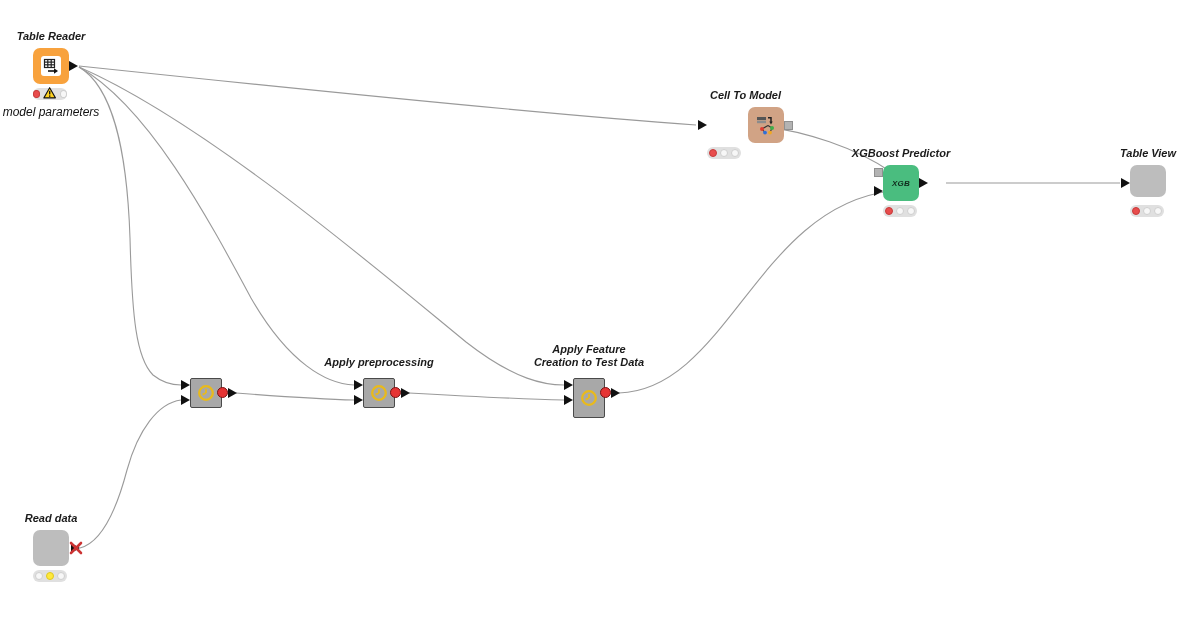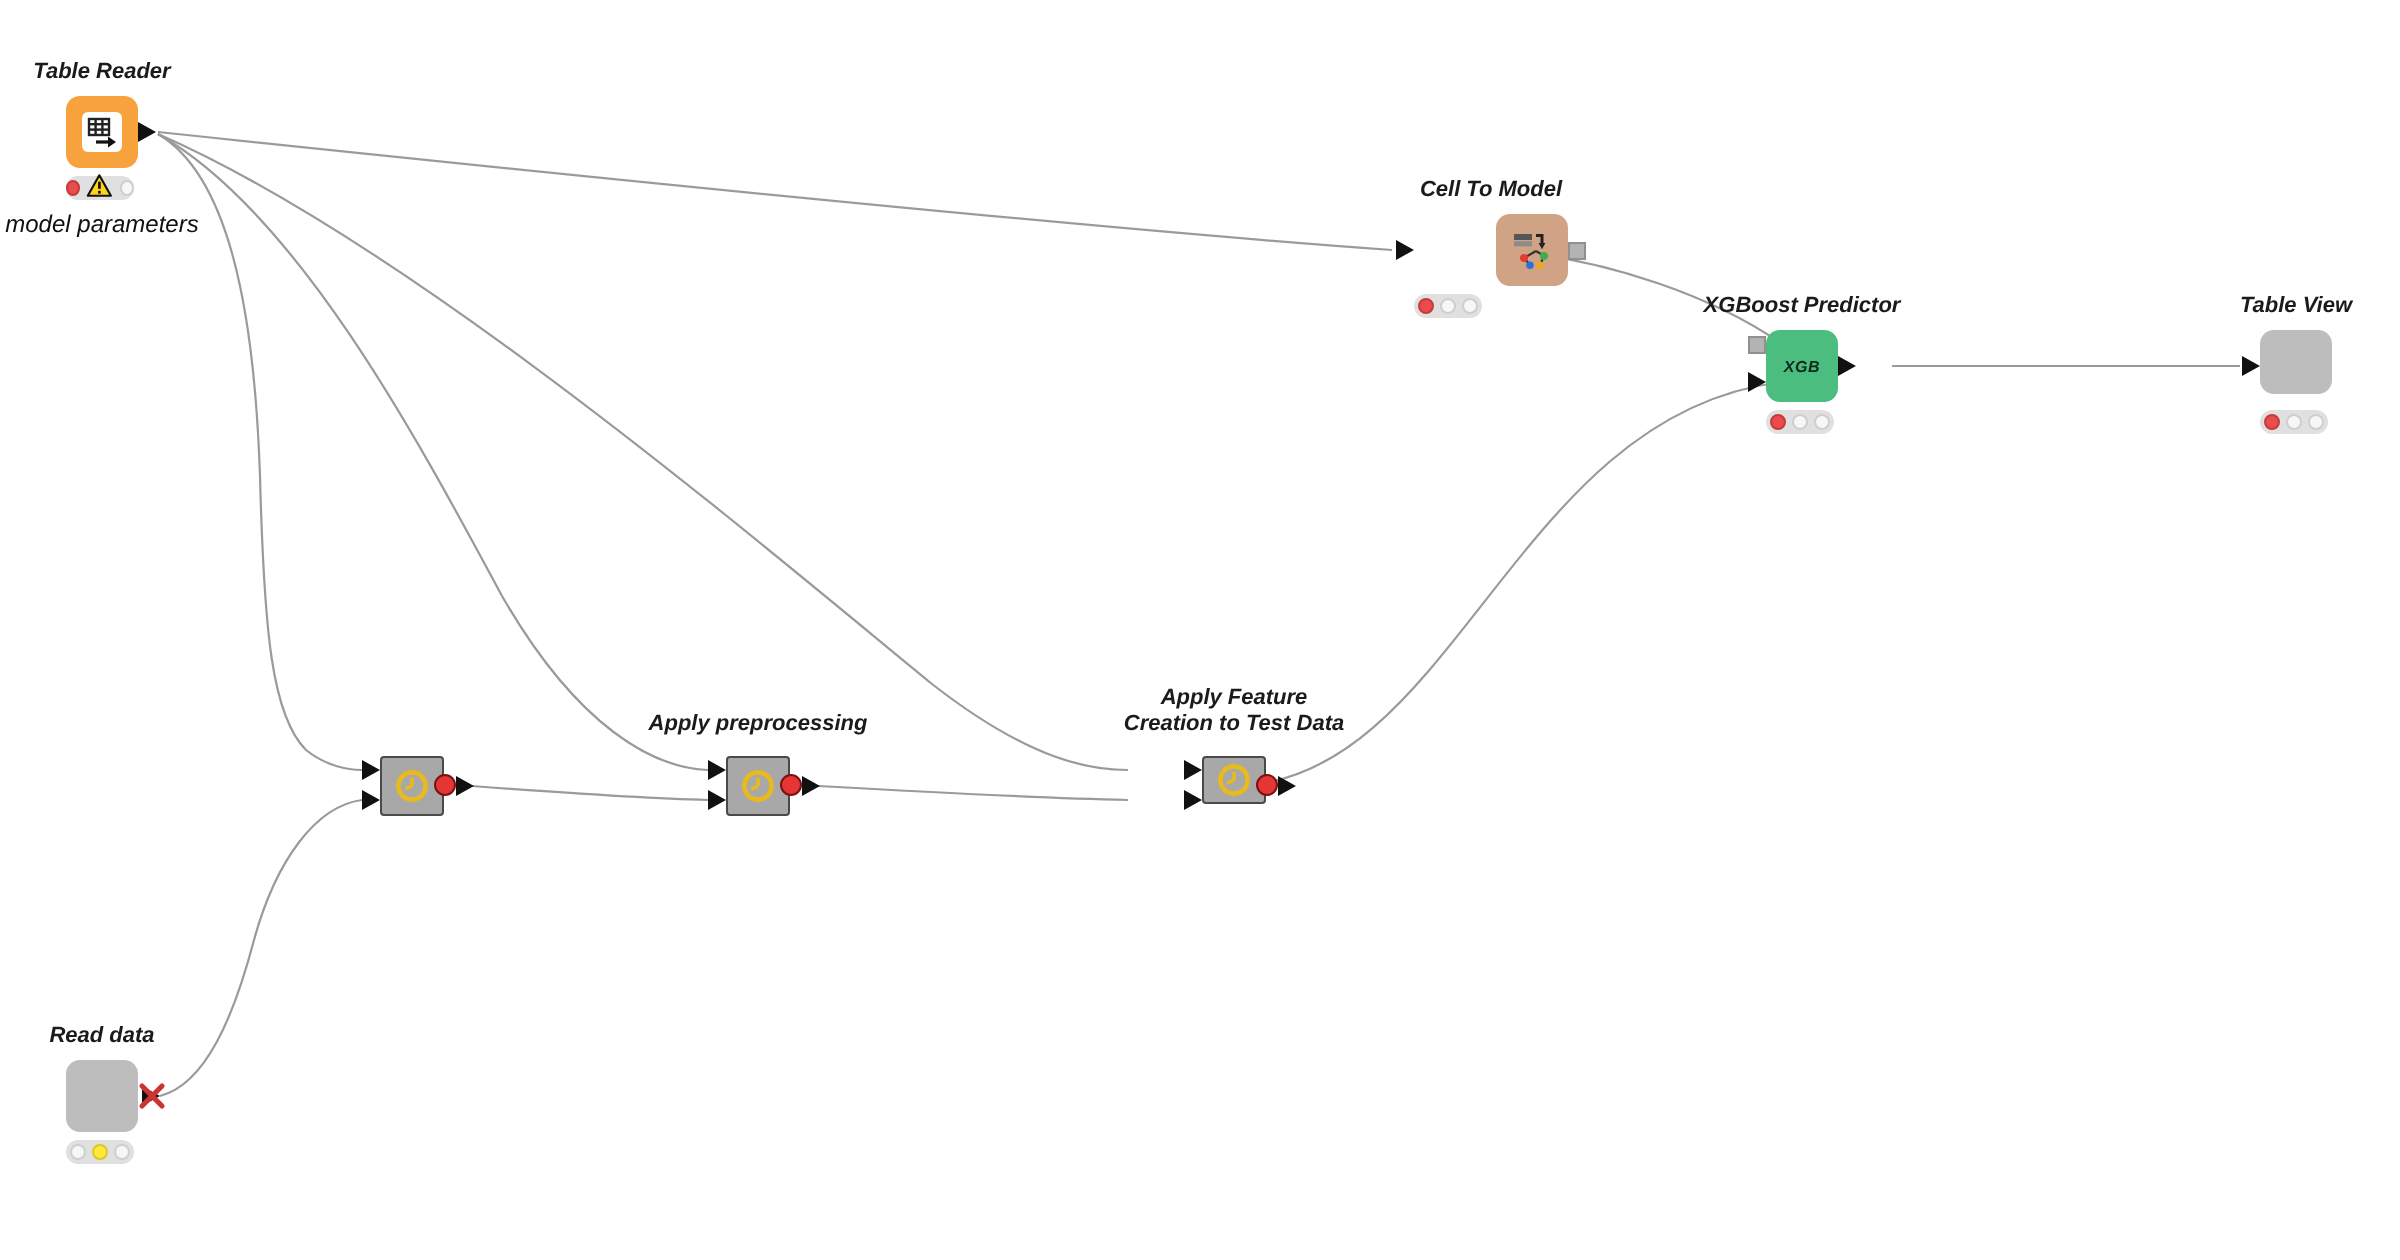--- a/index.html
+++ b/index.html
@@ -173,21 +173,21 @@
         <line x1="11" y1="11" x2="11" y2="6.9" stroke-width="1.8" stroke="#E9BA1B"></line>
         <line x1="11" y1="11" x2="7.6" y2="12.6" stroke-width="1.8" stroke="#E9BA1B"></line>
       </svg>
     </div>
     <div class="tri" style="left:-9px;top:2px;"></div>
     <div class="tri" style="left:-9px;top:17px;"></div>
     <div class="tri" style="right:-15px;top:10px;"></div>
     <div class="out-dot" style="right: -6px; top: 9px; background-color: rgb(229, 53, 53);"></div>
   </div>
 
-  <div class="node meta-node" style="left:573px;top:378px;width:32px;height:24px;margin-left:28px;">
+  <div class="node meta-node" style="left:573px;top:378px;width:32px;height:40px;">
     <div class="title">
       <span>Apply Feature</span>
         <span>Creation to Test Data</span>
     </div>
     <div class="body meta" style="background-color: rgb(168, 168, 168);">
       <svg width="22" height="22" viewBox="0 0 22 22">
         <circle cx="11" cy="11" r="6.8" stroke-width="2.3" fill="none" stroke="#E9BA1B"></circle>
         <line x1="11" y1="11" x2="11" y2="6.9" stroke-width="1.8" stroke="#E9BA1B"></line>
         <line x1="11" y1="11" x2="7.6" y2="12.6" stroke-width="1.8" stroke="#E9BA1B"></line>
       </svg>

